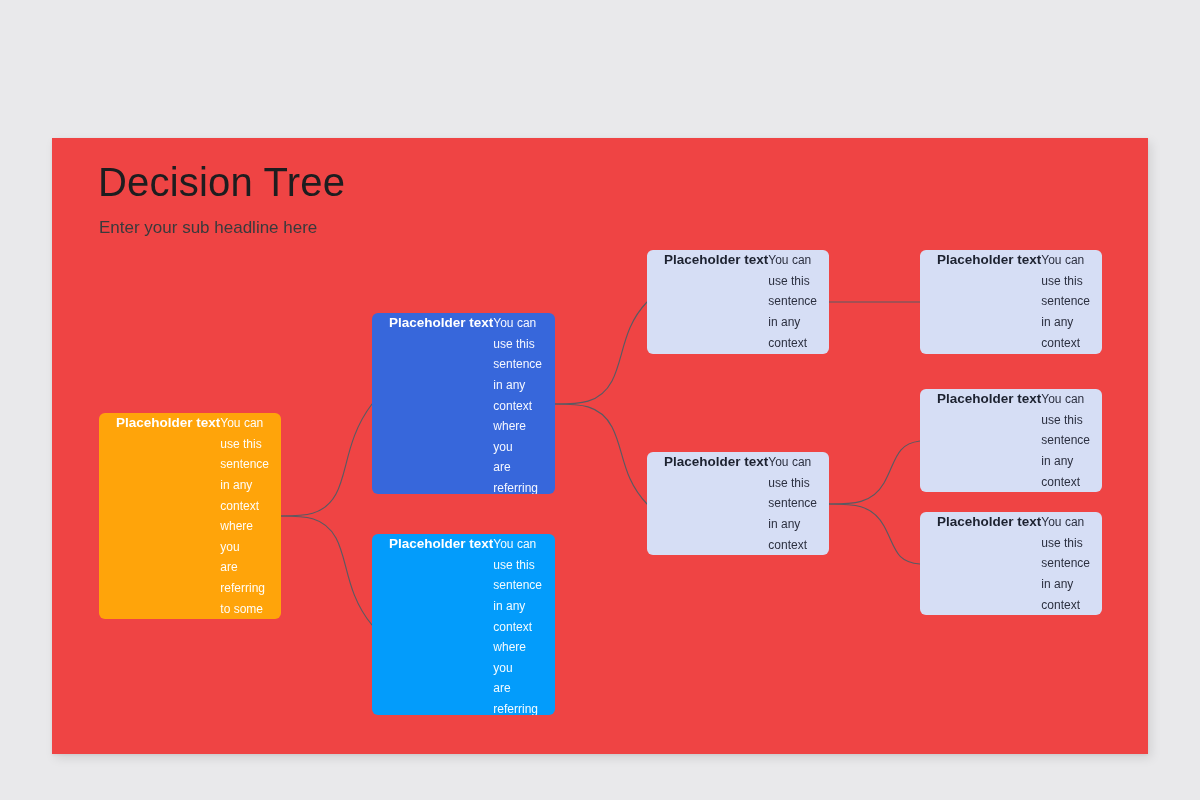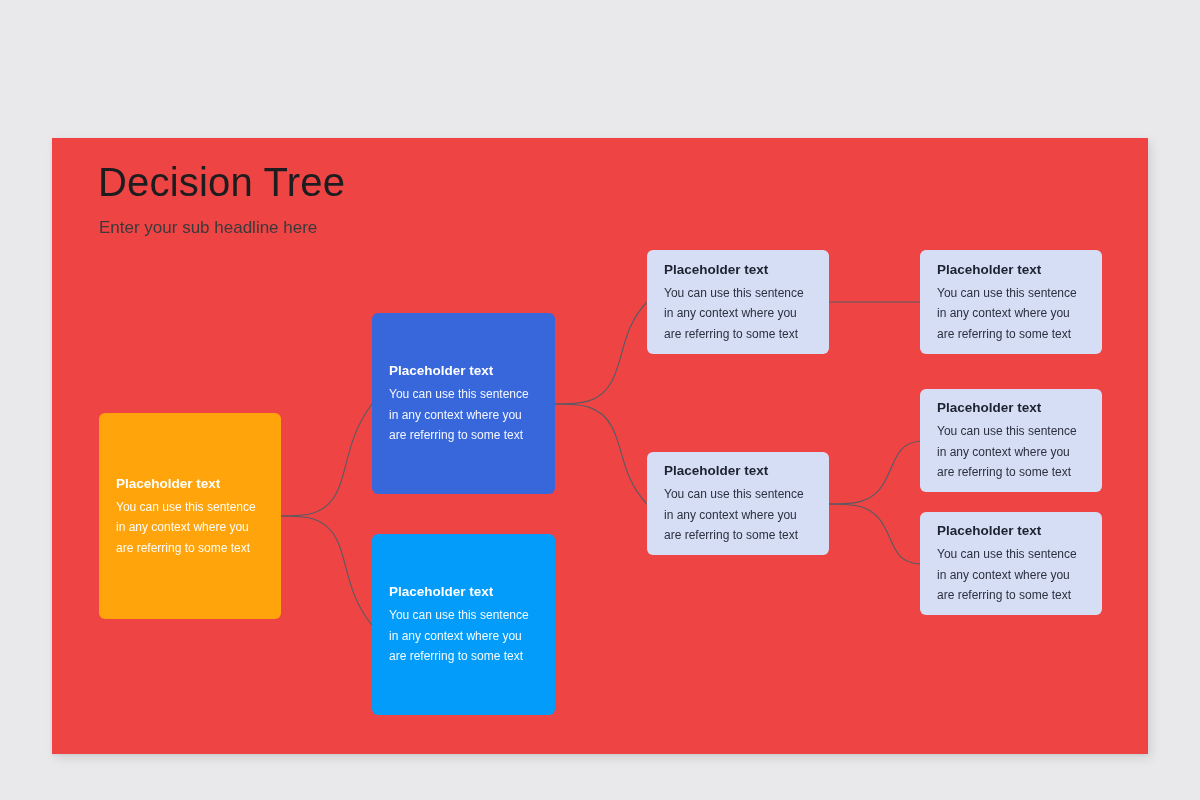--- a/index.html
+++ b/index.html
@@ -58,22 +58,22 @@
     height: 616px;
     pointer-events: none;
   }
 
   
   .node {
     position: absolute;
     border-radius: 6px;
     padding: 0 17px;
     display: flex;
-    flex-direction: column;
-    justify-content: center;
+    flex-direction: row;
+    justify-content: flex-start;
     overflow: hidden;
   }
 
   .node .node-title {
     font-size: 13.5px;
     font-weight: 700;
     line-height: 1.55;
     margin-bottom: 2px;
     white-space: nowrap;
   }

